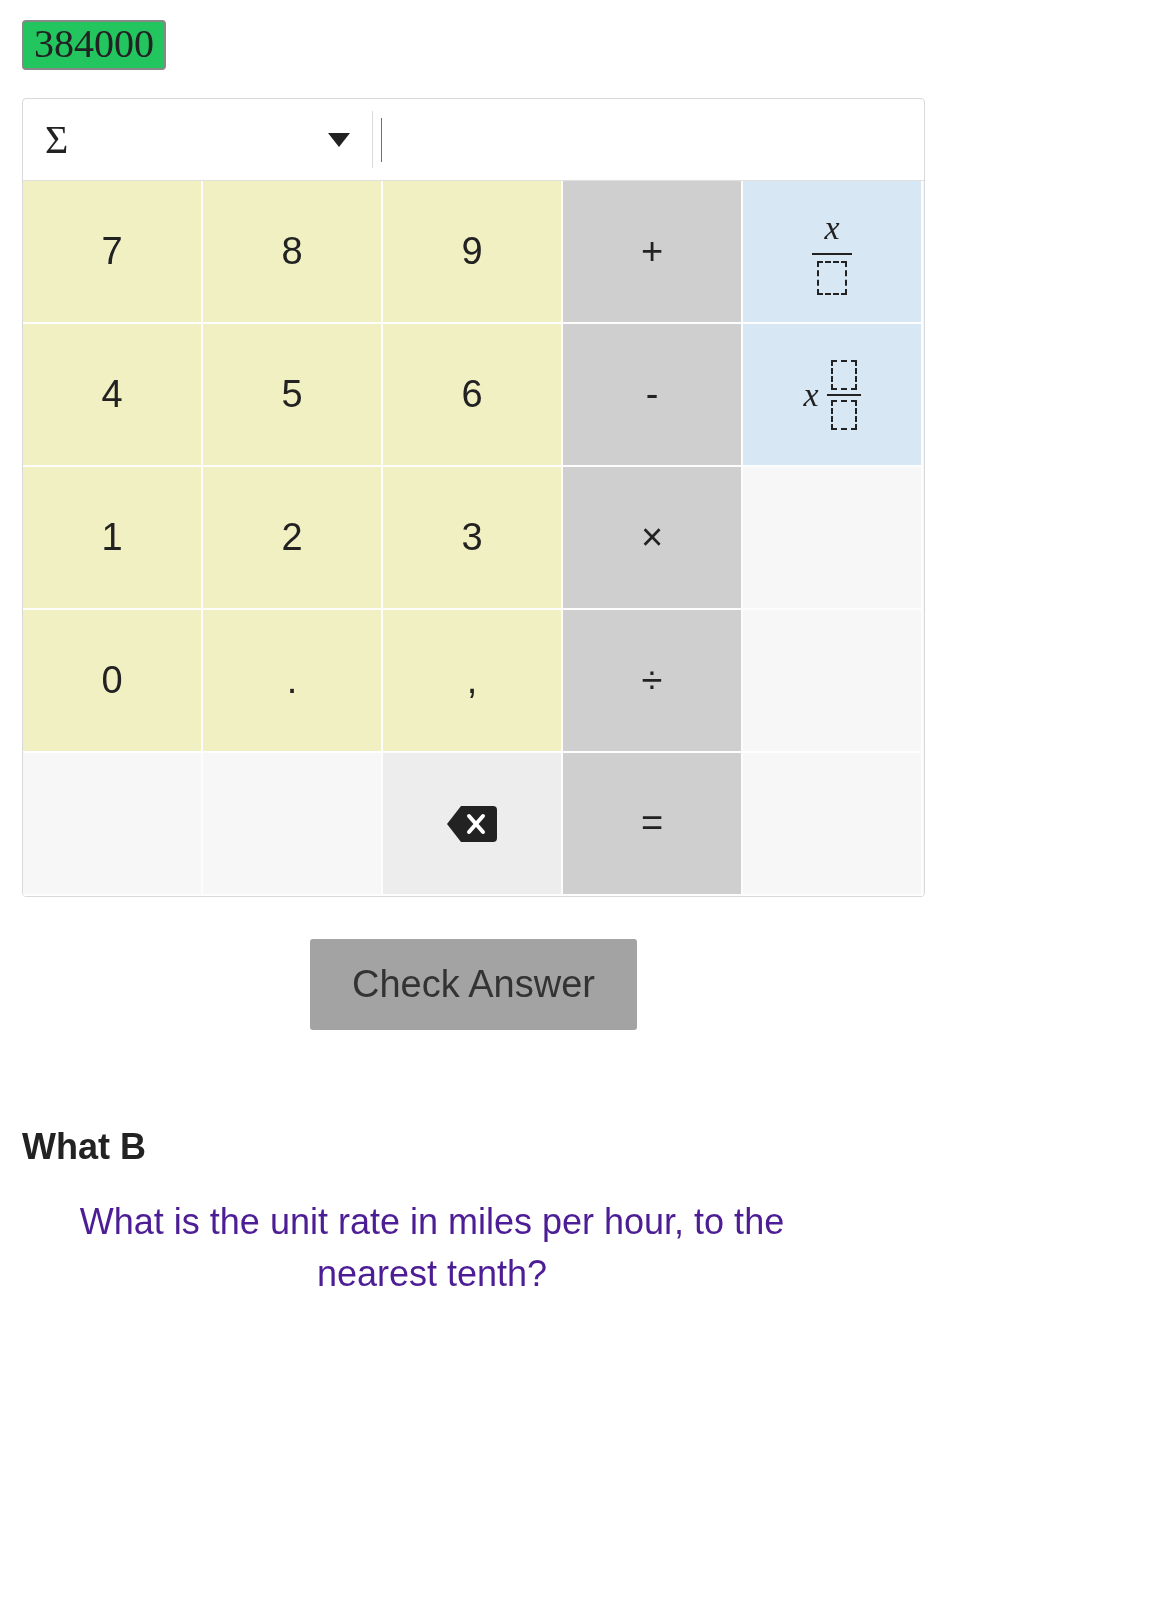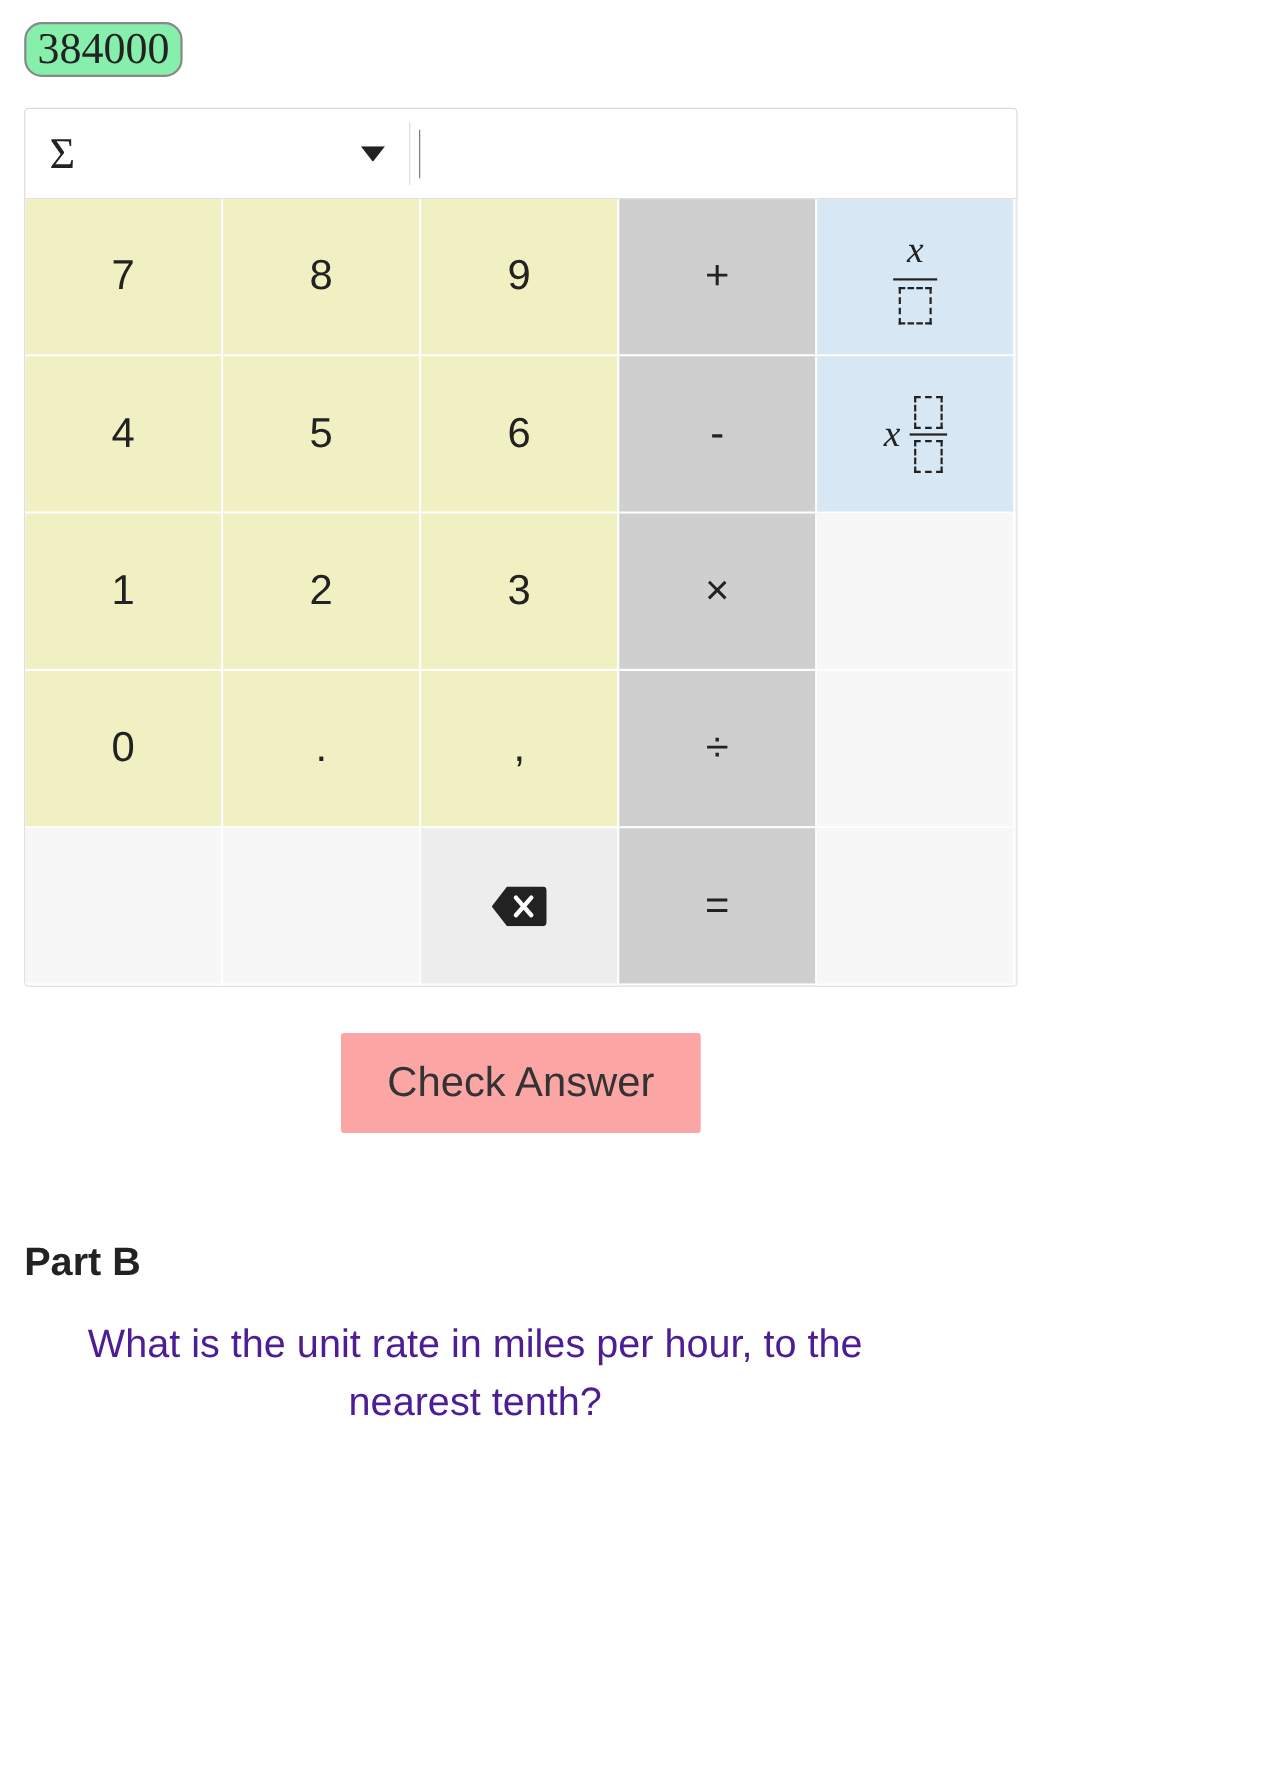--- a/index.html
+++ b/index.html
@@ -12,27 +12,27 @@
     width: 1170px;
   }
   .answer-row {
     display: flex;
     align-items: center;
     gap: 10px;
     margin-bottom: 28px;
   }
   .answer-box {
     border: 2px solid #888;
-    border-radius: 16px;
+    border-radius: 4px;
     padding: 2px 10px 4px 10px;
     font-family: "Times New Roman", Times, serif;
     font-size: 40px;
     line-height: 1;
     color: #222;
-    background: #86efac;
+    background: #22c55e;
   }
   .unit-label {
     font-size: 40px;
     color: #333;
     font-weight: 400;
   }
   .keypad-wrap {
     width: 903px;
     border: 1px solid #d9d9d9;
     border-radius: 4px;
@@ -132,21 +132,21 @@
   }
   .mixed-stack .fbox { height: 30px; width: 26px; }
   .mixed-stack .fbar { width: 34px; }
   .check-row {
     width: 903px;
     display: flex;
     justify-content: center;
     margin-bottom: 96px;
   }
   .check-btn {
-    background: #fca5a5;
+    background: #a3a3a3;
     border: none;
     padding: 24px 42px;
     font-size: 38px;
     color: #333;
     border-radius: 3px;
     cursor: pointer;
   }
   .part-label {
     font-size: 36px;
     font-weight: 700;
@@ -232,14 +232,14 @@
     </div>
     <div class="key op">=</div>
     <div class="key pl"></div>
   </div>
 </div>
 
 <div class="check-row">
   <button class="check-btn">Check Answer</button>
 </div>
 
-<div class="part-label">Part B</div>
+<div class="part-label">What B</div>
 <div class="question">What is the unit rate in miles per hour, to the nearest tenth?</div>
 
 </body></html>

